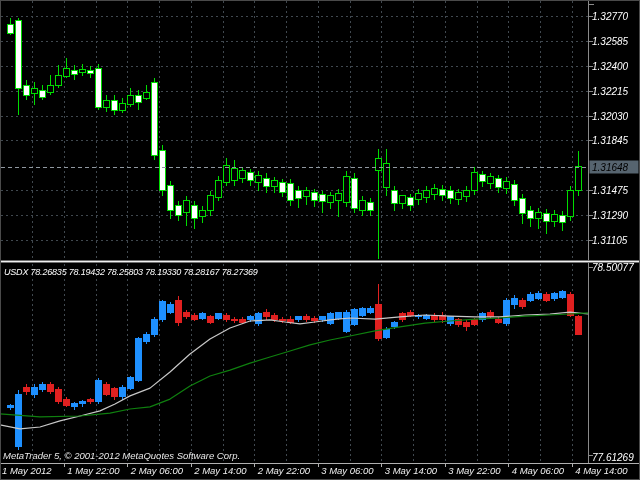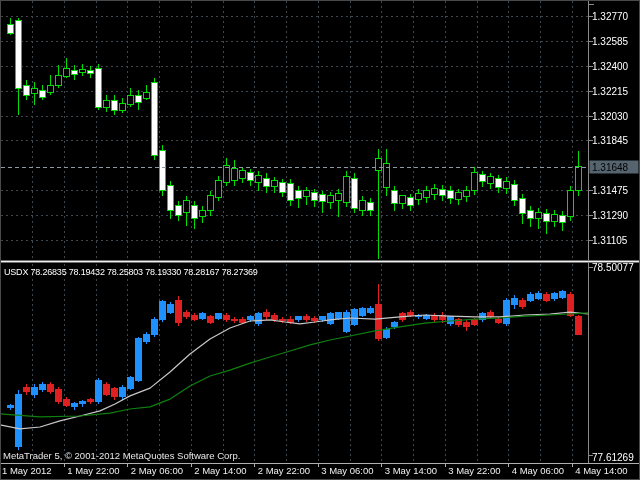--- a/index.html
+++ b/index.html
@@ -1,17 +1,17 @@
 <!DOCTYPE html>
 <html><head>
 <meta charset="utf-8">
 <style>
   html,body{margin:0;padding:0;background:#1a1a1a;}
   #window{position:relative;width:640px;height:480px;background:#000;overflow:hidden;
-          font-family:"Liberation Sans",sans-serif;}
+          font-family:"Liberation Sans",sans-serif;font-style:italic;}
   svg{position:absolute;left:0;top:0;}
   svg text{font-family:"Liberation Sans",sans-serif;}
 </style>
 </head>
 <body>
 
 <div id="window">
   <svg id="cv" width="640" height="480" viewBox="0 0 640 480">
       <rect x="0" y="0" width="640" height="480" fill="#000000"></rect>
       <g>

